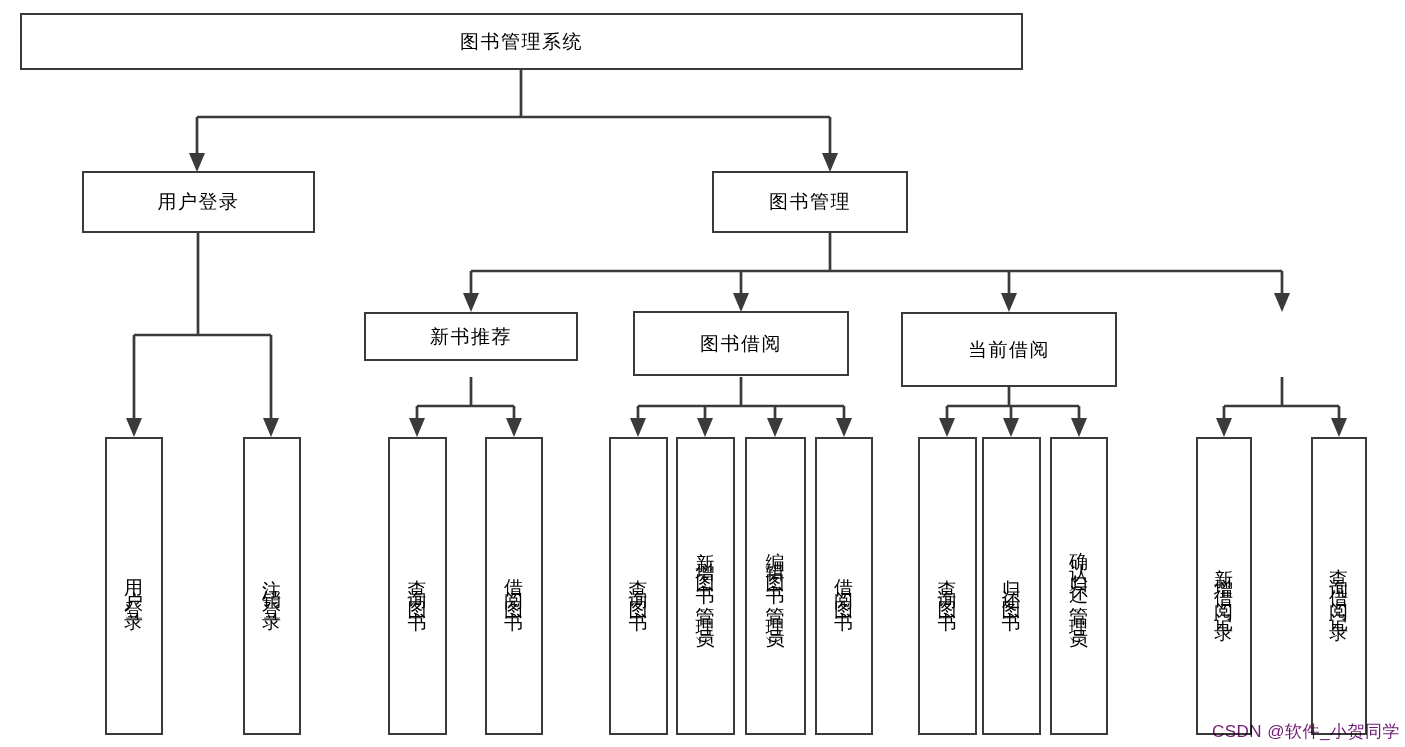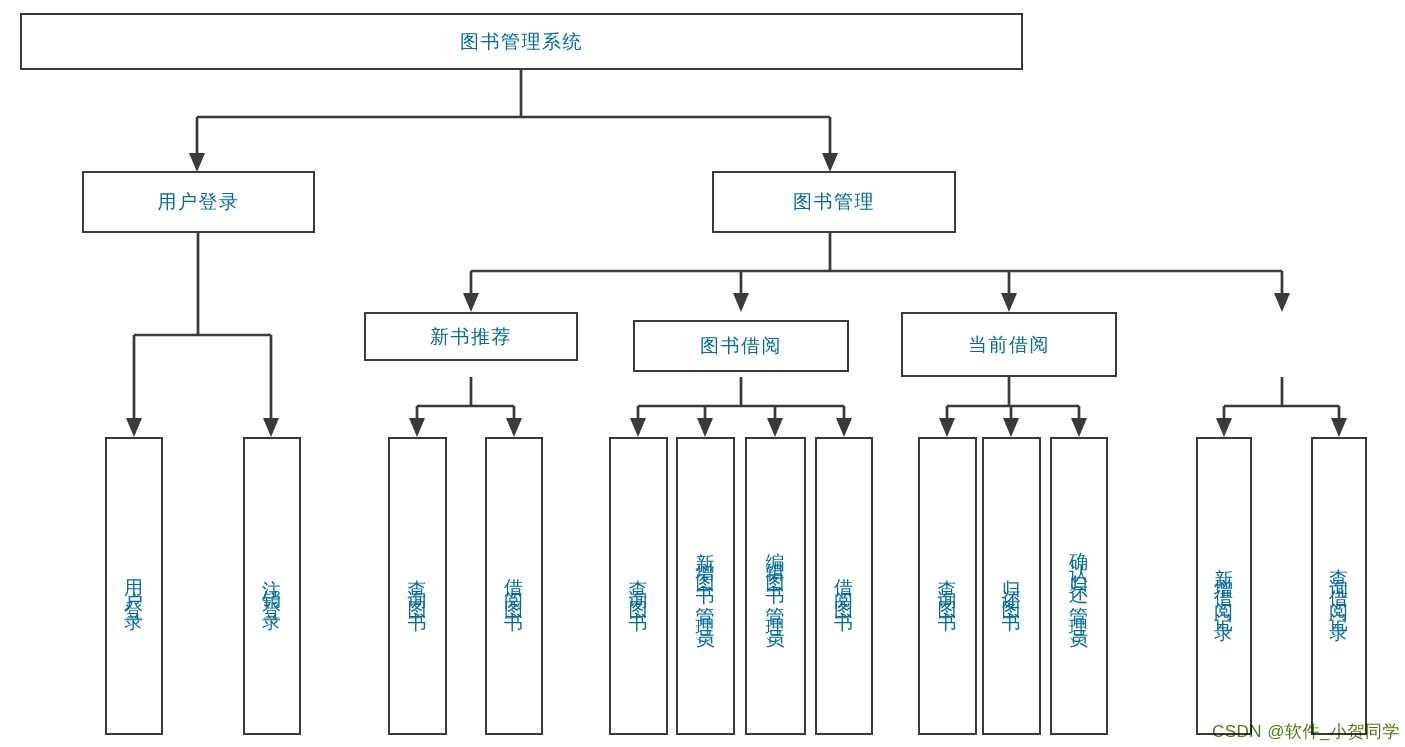--- a/index.html
+++ b/index.html
@@ -18,42 +18,42 @@
     pointer-events: none;
   }
   .node {
     position: absolute;
     box-sizing: border-box;
     border: 2.7px solid #3a3a3a;
     background: #ffffff;
     display: flex;
     align-items: center;
     justify-content: center;
-    color: #0369a1;
+    color: #000000;
   }
   .hbox {
     font-size: 19px;
     letter-spacing: 1.5px;
     white-space: nowrap;
   }
   .vbox {
     writing-mode: vertical-lr;
     text-orientation: mixed;
     font-size: 19px;
     letter-spacing: 11px;
     line-height: 1;
     white-space: nowrap;
   }
   .watermark {
     position: absolute;
     right: 5px;
     bottom: 4px;
     font-size: 17px;
     letter-spacing: 0.5px;
-    color: #4d7c0f;
+    color: #701a75;
     mix-blend-mode: multiply;
     z-index: 5;
     white-space: nowrap;
   }
 </style>
 </head>
 <body>
 
 <div class="canvas">
 
@@ -93,25 +93,25 @@
       <polygon points="1003,418 1019,418 1011,437"></polygon>
       <polygon points="1071,418 1087,418 1079,437"></polygon>
       <polygon points="1216,418 1232,418 1224,437"></polygon>
       <polygon points="1331,418 1347,418 1339,437"></polygon>
     </g>
   </svg>
 
   <div class="node hbox" style="left:20px; top:13px; width:1003px; height:57px;">图书管理系统</div>
 
   <div class="node hbox" style="left:82px; top:171px; width:233px; height:62px;">用户登录</div>
-  <div class="node hbox" style="left:712px; top:171px; width:244px; height:62px;">图书管理</div>
+  <div class="node hbox" style="left:712px; top:171px; width:196px; height:62px;">图书管理</div>
 
   <div class="node hbox" style="left:364px; top:312px; width:214px; height:49px;">新书推荐</div>
-  <div class="node hbox" style="left:633px; top:320px; width:216px; height:52px;font-family:Liberation Serif, serif;">图书借阅</div>
-  <div class="node hbox" style="left:901px; top:312px; width:216px; height:65px;">当前借阅</div>
+  <div class="node hbox" style="left:633px; top:311px; width:216px; height:65px;font-family:Liberation Serif, serif;">图书借阅</div>
+  <div class="node hbox" style="left:901px; top:312px; width:216px; height:75px;">当前借阅</div>
 
   <div class="node vbox" style="left:105px; top:437px; width:58px; height:298px;">用户登录</div>
   <div class="node vbox" style="left:243px; top:437px; width:58px; height:298px;">注销登录</div>
 
   <div class="node vbox" style="left:388px; top:437px; width:59px; height:298px;">查询图书</div>
   <div class="node vbox" style="left:485px; top:437px; width:58px; height:298px;">借阅图书</div>
 
   <div class="node vbox" style="left:609px; top:437px; width:59px; height:298px;">查询图书</div>
   <div class="node vbox" style="left:676px; top:437px; width:59px; height:298px;">新增图书（管理员）</div>
   <div class="node vbox" style="left:745px; top:437px; width:61px; height:298px;">编辑图书（管理员）</div>

